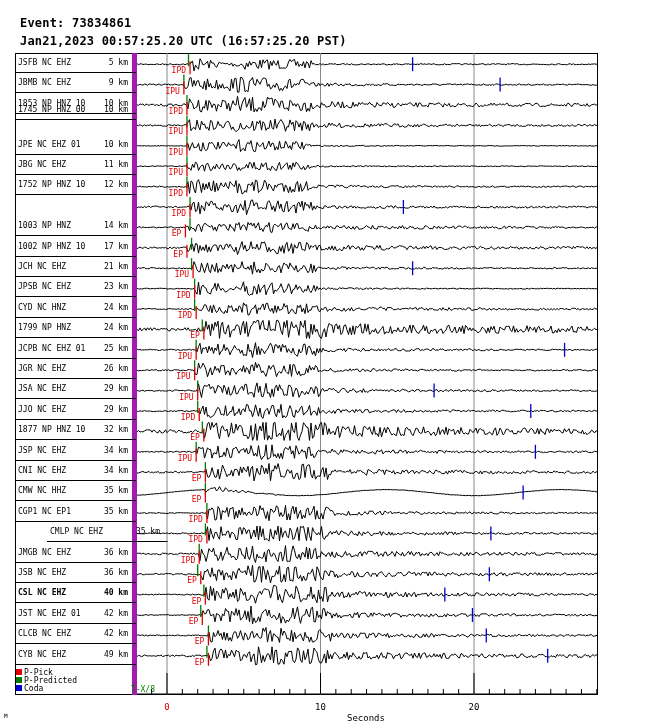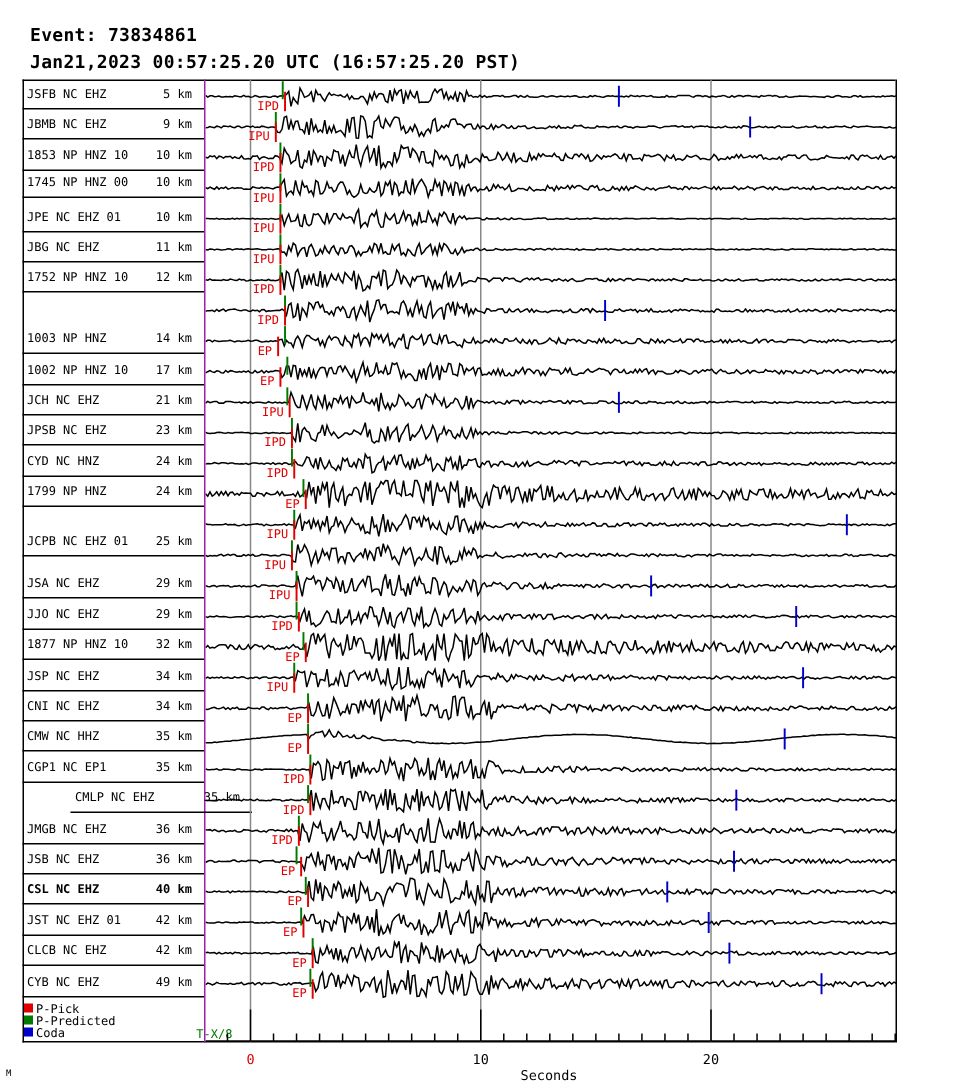--- a/index.html
+++ b/index.html
@@ -4,21 +4,21 @@
 <style>
   html, body { margin:0; padding:0; background:#ffffff; }
   body { width:652px; height:728px; position:relative; overflow:hidden;
          font-family:"DejaVu Sans Mono", "Liberation Mono", monospace; color:#000; }
   .hdr { position:absolute; left:20px; font-size:12px; font-weight:bold; letter-spacing:0.2px; }
   #hdr1 { top:16px; }
   #hdr2 { top:34px; }
   #frame { position:absolute; left:15px; top:53px; width:582px; height:642px;
            border:1px solid #000; border-right:none; box-sizing:border-box; }
   #labels { position:absolute; left:15px; top:53px; width:122px; height:642px;
-            border-right:1px solid #a21caf; box-sizing:border-box; }
+            border-right:5px solid #a21caf; box-sizing:border-box; }
   .lrow { position:absolute; left:0; width:121px; height:20px; border-bottom:1px solid #000;
           font-size:8px; line-height:20px; box-sizing:border-box; }
   .lrow .sta { position:absolute; left:3px; white-space:pre; }
   .lrow .dist { position:absolute; right:8px; white-space:pre; }
   #legend { position:absolute; left:15px; top:668px; width:146px; height:27px; font-size:8px; }
   .leg-item { position:absolute; left:1px; height:8px; line-height:8px; white-space:pre; }
   .sw { display:inline-block; width:6px; height:6px; margin-right:2px; vertical-align:0; }
   #txb { position:absolute; right:6px; bottom:1px; color:#007a00; font-size:8px; }
   #plot { position:absolute; left:137px; top:53px; width:461px; height:642px; }
   #plot svg { position:absolute; left:0; top:0; }
@@ -40,21 +40,21 @@
       <span class="dist">5 km</span>
     </div>
     <div class="lrow" style="top: 20.4px;">
       <span class="sta">JBMB NC EHZ</span>
       <span class="dist">9 km</span>
     </div>
     <div class="lrow" style="top: 40.8px;">
       <span class="sta">1853 NP HNZ 10</span>
       <span class="dist">10 km</span>
     </div>
-    <div class="lrow" style="top: 59px;">
+    <div class="lrow" style="top: 47px;">
       <span class="sta">1745 NP HNZ 00</span>
       <span class="dist">10 km</span>
     </div>
     <div class="lrow" style="top: 81.6px;">
       <span class="sta">JPE NC EHZ 01</span>
       <span class="dist">10 km</span>
     </div>
     <div class="lrow" style="top: 102px;">
       <span class="sta">JBG NC EHZ</span>
       <span class="dist">11 km</span>
@@ -80,23 +80,27 @@
       <span class="dist">23 km</span>
     </div>
     <div class="lrow" style="top: 244.8px;">
       <span class="sta">CYD NC HNZ</span>
       <span class="dist">24 km</span>
     </div>
     <div class="lrow" style="top: 265.2px;">
       <span class="sta">1799 NP HNZ</span>
       <span class="dist">24 km</span>
     </div>
-    <div class="lrow" style="top: 285.6px; margin-top: 12px;">
+    <div class="lrow" style="top: 285.6px;">
       <span class="sta">JCPB NC EHZ 01</span>
       <span class="dist">25 km</span>
+    </div>
+    <div class="lrow" style="top: 306px;">
+      <span class="sta">JGR NC EHZ</span>
+      <span class="dist">26 km</span>
     </div>
     <div class="lrow" style="top: 326.4px;">
       <span class="sta">JSA NC EHZ</span>
       <span class="dist">29 km</span>
     </div>
     <div class="lrow" style="top: 346.8px;">
       <span class="sta">JJO NC EHZ</span>
       <span class="dist">29 km</span>
     </div>
     <div class="lrow" style="top: 367.2px;">

